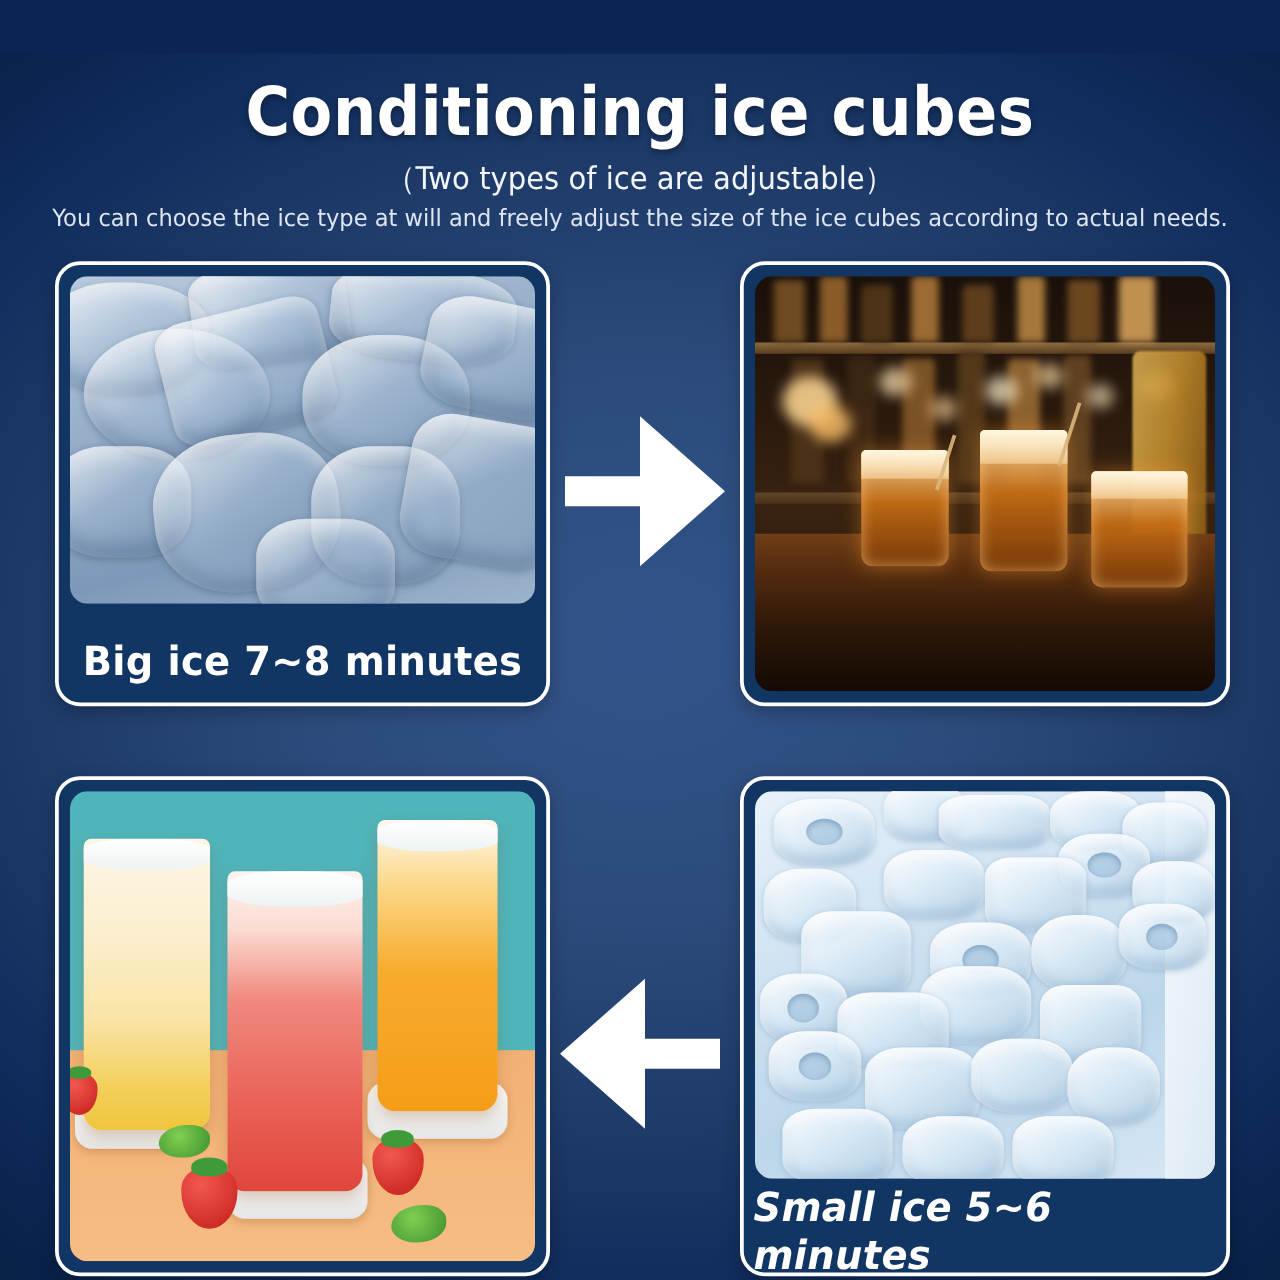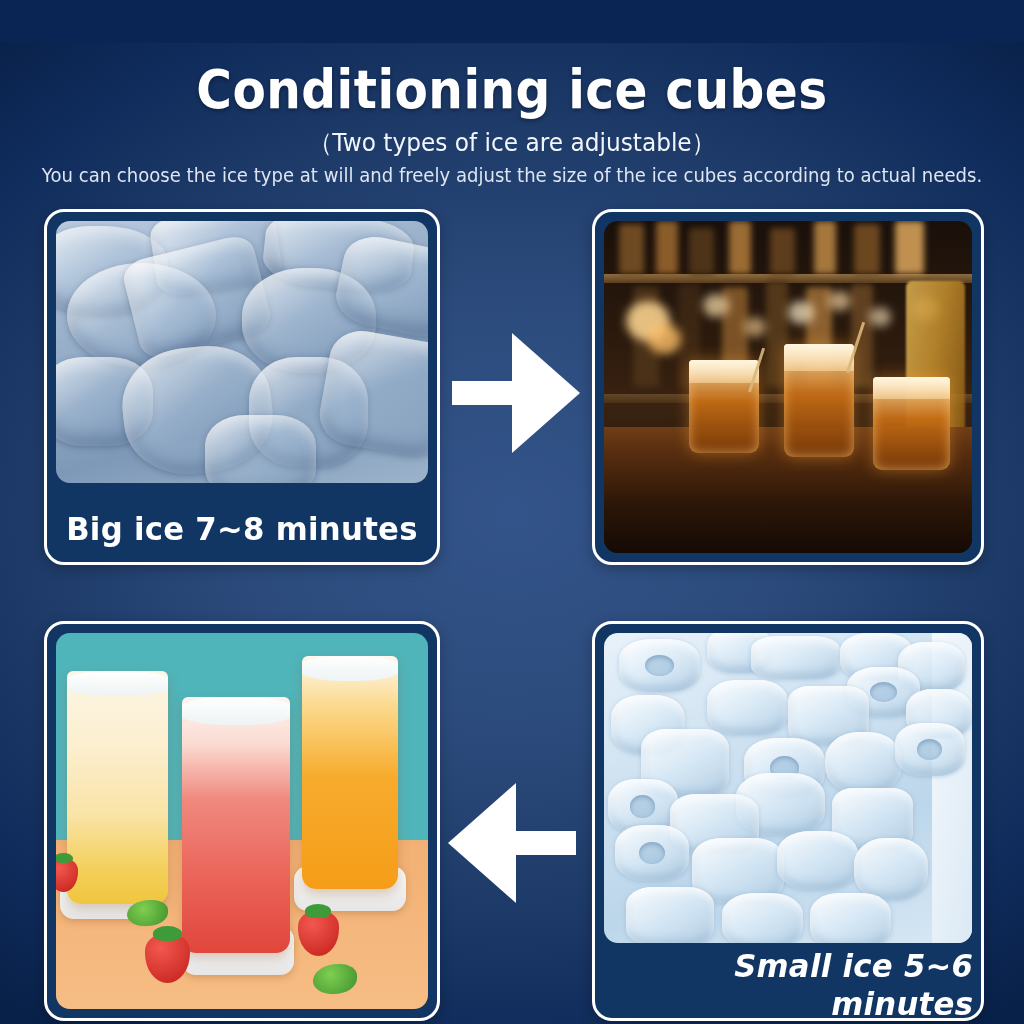--- a/index.html
+++ b/index.html
@@ -42,21 +42,20 @@
 
   
   .card{
     position:absolute;
     border:3px solid #ffffff;
     border-radius:20px;
     background:#123663;
     box-sizing:border-box;
     overflow:hidden;
     box-shadow:0 4px 14px rgba(0,0,0,.25);
-    text-align:right;
   }
   .card .photo{
     position:absolute;left:9px;top:9px;right:9px;
     border-radius:14px;overflow:hidden;
     box-sizing:border-box;
   }
   .card.full .photo{bottom:9px;}
   .card .caption{
     position:absolute;left:0;right:0;bottom:0;height:66px;
     display:flex;align-items:center;justify-content:center;

